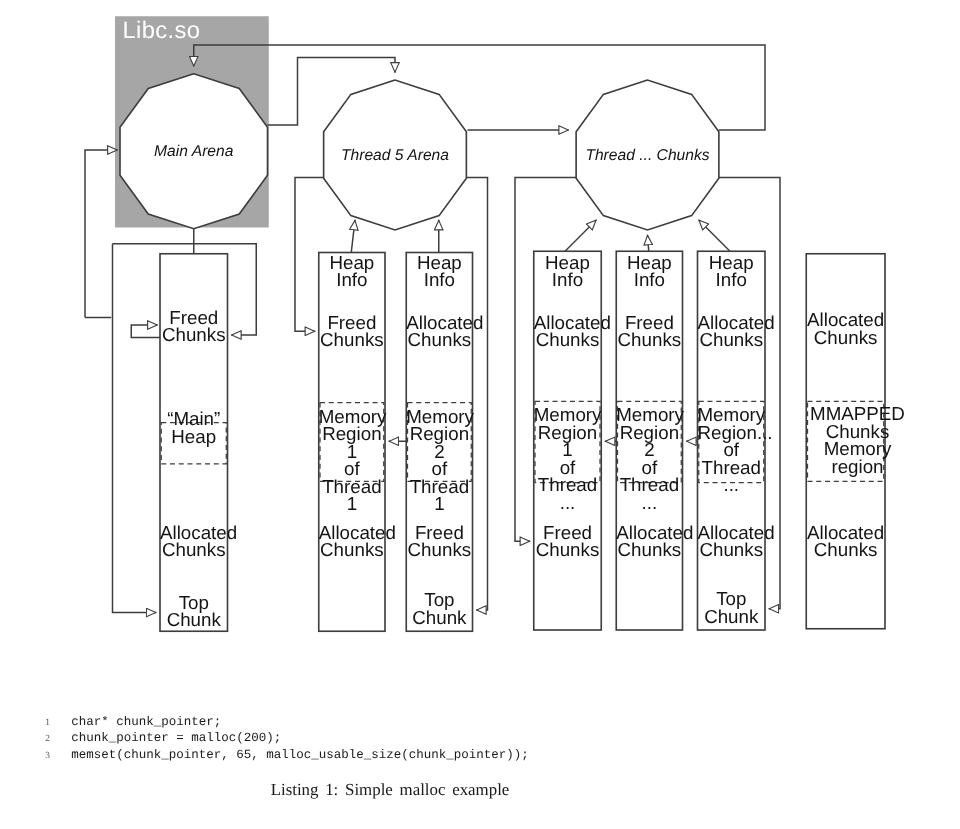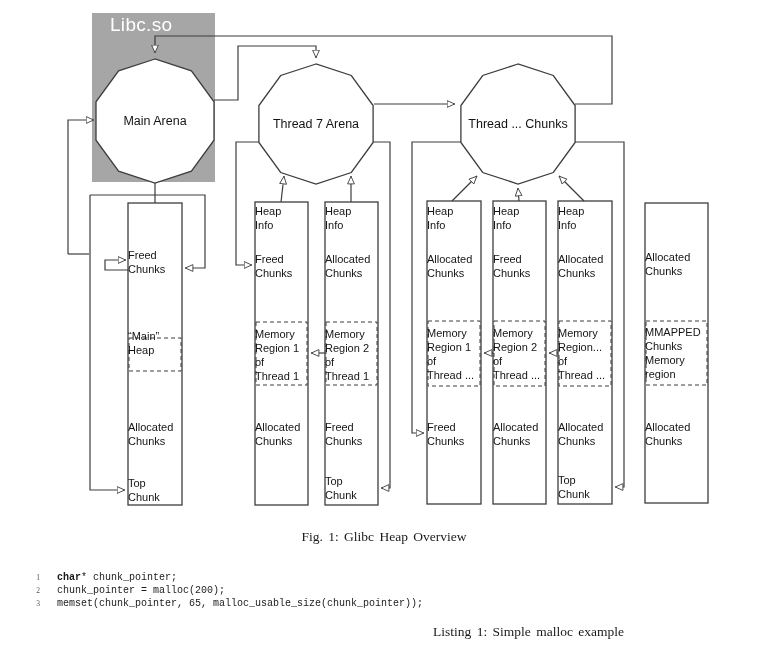--- a/index.html
+++ b/index.html
@@ -1,33 +1,33 @@
 <!DOCTYPE html>
 <html><head>
 <meta charset="utf-8">
 <style>
   html,body{margin:0;padding:0;background:#ffffff;}
   .page{position:relative;width:768px;height:663px;background:#ffffff;overflow:hidden;
         font-family:"Liberation Sans",sans-serif;color:#1f1f1f;}
   svg{position:absolute;left:0;top:0;}
   .libc-label{position:absolute;left:98px;top:14px;width:112px;font-size:19px;color:#ffffff;
-              letter-spacing:0.3px;margin-left:12px;}
-  .arena-label{position:absolute;font-size:12.5px;text-align:center;color:#141414;}
-  .col-label{position:absolute;font-size:11px;line-height:14px;text-align:left;
+              letter-spacing:0.3px;}
+  .arena-label{position:absolute;font-size:12.5px;text-align:center;color:#141414;font-style:italic;}
+  .col-label{position:absolute;font-size:15px;line-height:14px;text-align:center;
              white-space:pre-line;color:#141414;}
   .fig-caption{position:absolute;left:0;top:529px;width:768px;text-align:center;
                font-family:"Liberation Serif",serif;font-size:13.5px;color:#1a1a1a;word-spacing:2px;}
-  .listing-caption{position:absolute;left:0;top:624px;width:624px;text-align:right;
+  .listing-caption{position:absolute;left:0;top:624px;width:624px;text-align:center;
                font-family:"Liberation Serif",serif;font-size:13.5px;color:#1a1a1a;word-spacing:2px;}
   .code{position:absolute;left:30px;top:571px;}
   .code-line{display:flex;align-items:baseline;height:13px;line-height:13px;}
   .ln{display:inline-block;width:10px;text-align:right;margin-right:17px;
       font-family:"Liberation Serif",serif;font-size:7.5px;color:#555555;}
   .ct{font-family:"Liberation Mono",monospace;font-size:10px;color:#1a1a1a;white-space:pre;}
-  .ct b{font-weight:bold;}
+  .ct b{font-weight:normal;}
 </style>
 </head>
 <body>
 
 <div class="page">
 
   <svg width="768" height="560" viewBox="0 0 768 560">
     <defs>
       <marker id="arr" viewBox="0 0 9 8" refX="8.5" refY="4" markerWidth="9" markerHeight="8" orient="auto" markerUnits="userSpaceOnUse">
         <path d="M0.6,0.6 L8.2,4 L0.6,7.4 Z" fill="#ffffff" stroke="#3d3d3d" stroke-width="0.9"></path>
@@ -77,21 +77,21 @@
       <path d="M584,201 L559,176" marker-end="url(#arr)"></path>
       <path d="M325,353 L311,353" marker-end="url(#arr)"></path>
       <path d="M493,353 L484,353" marker-end="url(#arr)"></path>
       <path d="M558,353 L549,353" marker-end="url(#arr)"></path>
     </g>
   </svg>
 
   <div class="libc-label">Libc.so</div>
 
   <div class="arena-label" style="left:105px;top:114px;width:100px;">Main Arena</div>
-  <div class="arena-label" style="left:256px;top:117px;width:120px;">Thread 7 Arena</div>
+  <div class="arena-label" style="left:256px;top:117px;width:120px;">Thread 5 Arena</div>
   <div class="arena-label" style="left:458px;top:117px;width:120px;">Thread ... Chunks</div>
 
   <div class="col-label" style="left:128px;top:248px;width:54px;">Freed
 Chunks</div>
   <div class="col-label" style="left:128px;top:329px;width:54px;">“Main”
 Heap</div>
   <div class="col-label" style="left:128px;top:420px;width:54px;">Allocated
 Chunks</div>
   <div class="col-label" style="left:128px;top:476px;width:54px;">Top
 Chunk</div>
@@ -157,21 +157,20 @@
 
   <div class="col-label" style="left:645px;top:250px;width:63px;">Allocated
 Chunks</div>
   <div class="col-label" style="left:645px;top:325px;width:82px;">MMAPPED
 Chunks
 Memory
 region</div>
   <div class="col-label" style="left:645px;top:420px;width:63px;">Allocated
 Chunks</div>
 
-  <div class="fig-caption">Fig. 1: Glibc Heap Overview</div>
 
   <div class="code">
     <div class="code-line">
       <span class="ln">1</span>
       <span class="ct"><b>char</b><span>* chunk_pointer;</span></span>
     </div>
     <div class="code-line">
       <span class="ln">2</span>
       <span class="ct"><b></b><span>chunk_pointer = malloc(200);</span></span>
     </div>

